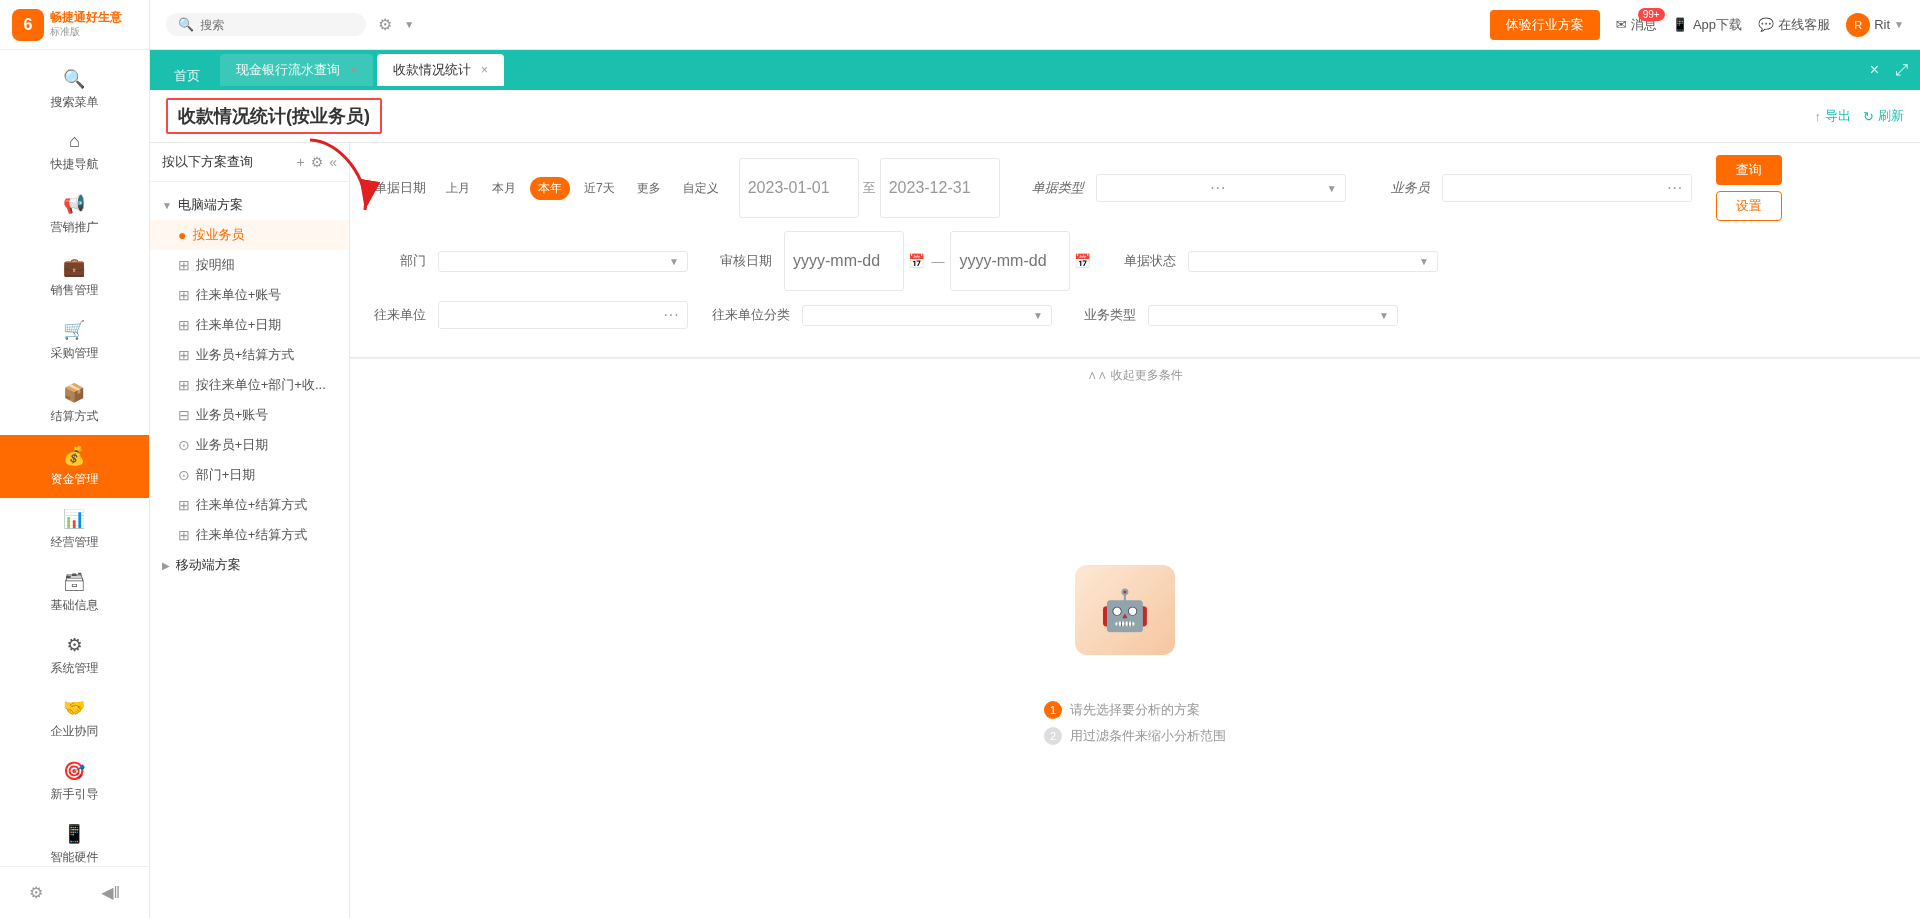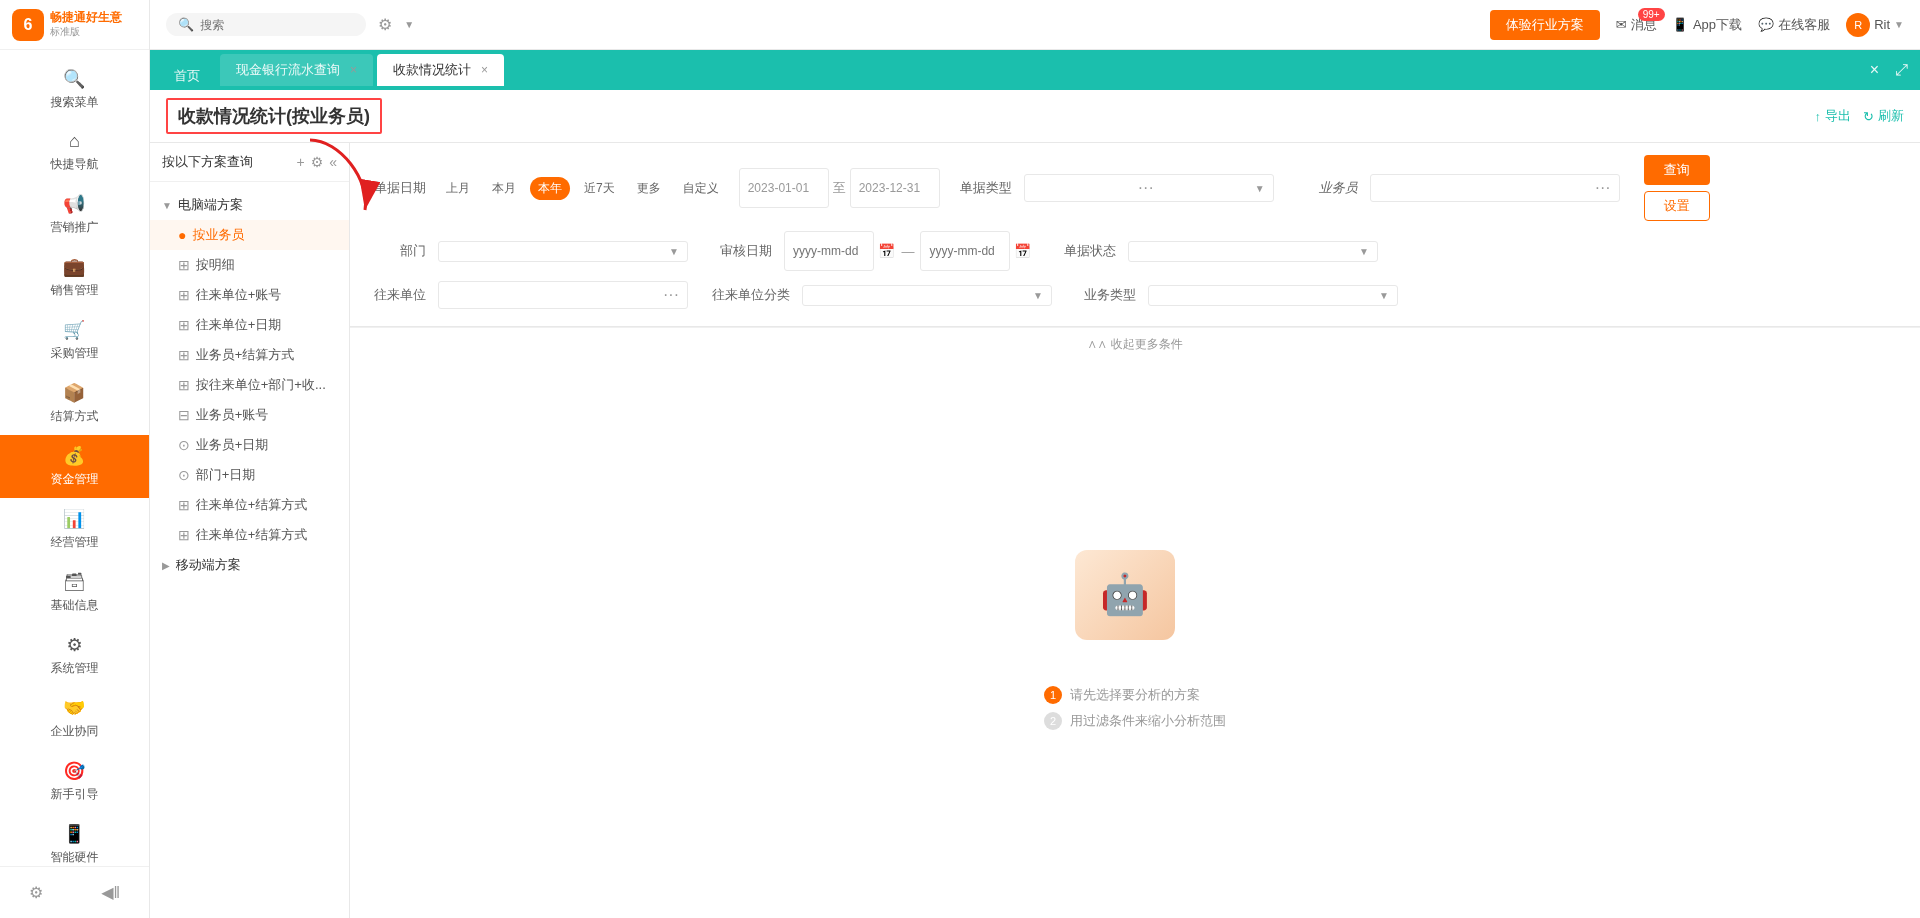--- a/index.html
+++ b/index.html
@@ -58,27 +58,27 @@
     .page-title { font-size: 18px; font-weight: bold; color: #333; }
     .page-title-actions { display: flex; gap: 12px; align-items: center; }
     .action-btn { display: flex; align-items: center; gap: 4px; color: #1bbfad; font-size: 13px; cursor: pointer; }
 
     
     .right-main { flex: 1; display: flex; flex-direction: column; overflow: hidden; }
 
     
     .filter-area { background: #fff; padding: 12px 16px; border-bottom: 1px solid #e8e8e8; }
     .filter-row { display: flex; align-items: center; gap: 12px; margin-bottom: 10px; flex-wrap: wrap; }
-    .filter-row:last-child { margin-bottom: 5px; }
+    .filter-row:last-child { margin-bottom: 16px; }
     .filter-label { font-size: 13px; color: #666; white-space: nowrap; min-width: 60px; text-align: right; }
     .filter-date-group { display: flex; gap: 6px; }
     .date-quick-btn { padding: 3px 8px; font-size: 12px; color: #666; cursor: pointer; border-radius: 3px; }
     .date-quick-btn.active { background: #ff6b00; color: #fff; border-radius: 12px; }
     .date-range { display: flex; align-items: center; gap: 4px; }
-    .date-input { border: 1px solid #e8e8e8; border-radius: 3px; padding: 12px 8px; font-size: 12px; color: #999; width: 90px; }
+    .date-input { border: 1px solid #e8e8e8; border-radius: 3px; padding: 20px 8px; font-size: 16px; color: #999; width: 120px; }
     .filter-select { border: 1px solid #e8e8e8; border-radius: 3px; padding: 4px 8px; font-size: 12px; color: #666; min-width: 180px; display: flex; align-items: center; justify-content: space-between; cursor: pointer; }
     .filter-select-arrow { color: #999; font-size: 10px; }
     .filter-select-wide { min-width: 250px; }
     .date-sep { color: #999; padding: 0 2px; }
 
     
     .filter-actions { display: flex; flex-direction: column; gap: 6px; margin-left: auto; }
     .query-btn { background: #ff6b00; color: #fff; border: none; border-radius: 4px; padding: 6px 20px; font-size: 13px; cursor: pointer; }
     .settings-btn { background: #fff; color: #ff6b00; border: 1px solid #ff6b00; border-radius: 4px; padding: 5px 16px; font-size: 13px; cursor: pointer; }
 
@@ -337,21 +337,21 @@
                 <span class="date-quick-btn">近7天</span>
                 <span class="date-quick-btn">更多</span>
                 <span class="date-quick-btn">自定义</span>
               </div>
               <div class="date-range">
                 <input class="date-input" type="text" value="2023-01-01" style="">
                 <span style="color:#999;">至</span>
                 <input class="date-input" type="text" value="2023-12-31" style="">
               </div>
 
-              <span class="filter-label" style="">单据类型</span>
+              <span class="filter-label" style="margin-left:12px;font-style:italic;">单据类型</span>
               <div class="filter-select filter-select-wide">
                 <span></span>
                 <span class="dots-btn">···</span>
                 <span class="filter-select-arrow">▼</span>
               </div>
 
               <span class="filter-label" style="margin-left:12px;font-style:italic;">业务员</span>
               <div class="filter-select filter-select-wide">
                 <span></span>
                 <span class="dots-btn">···</span>

